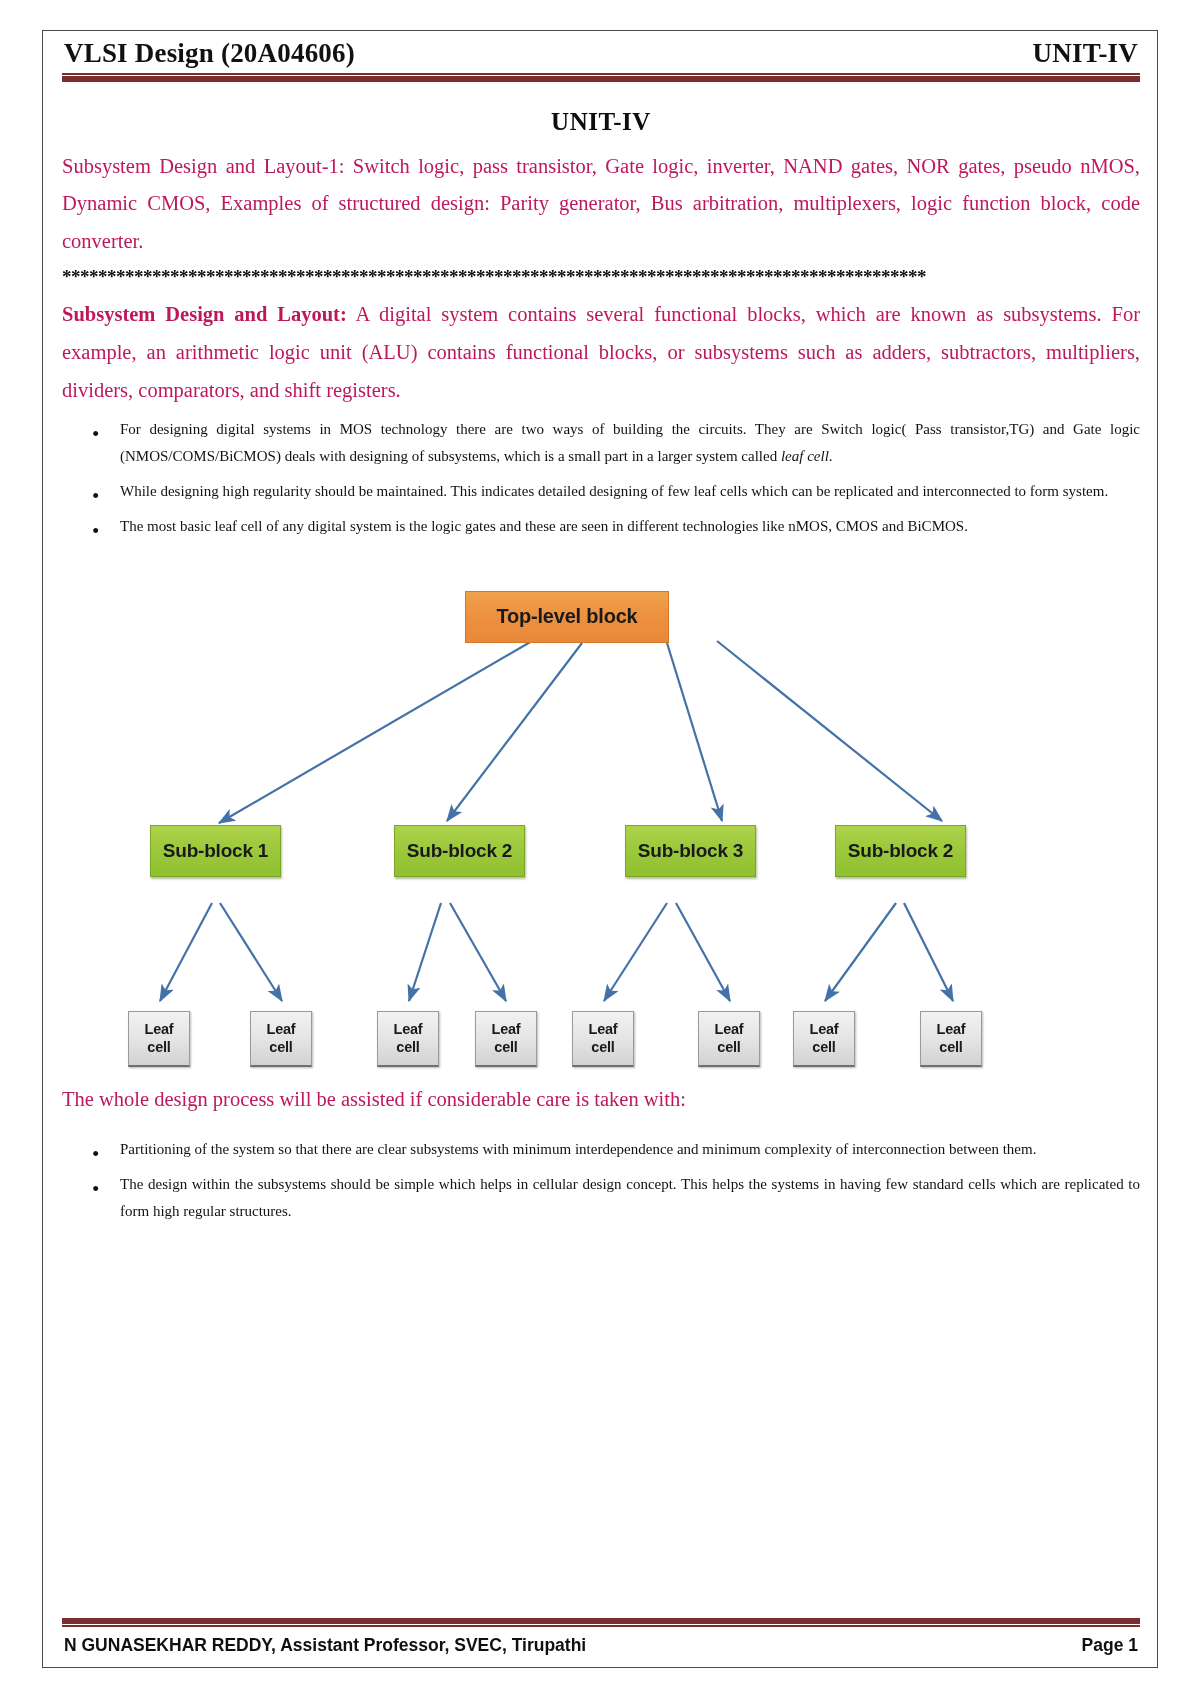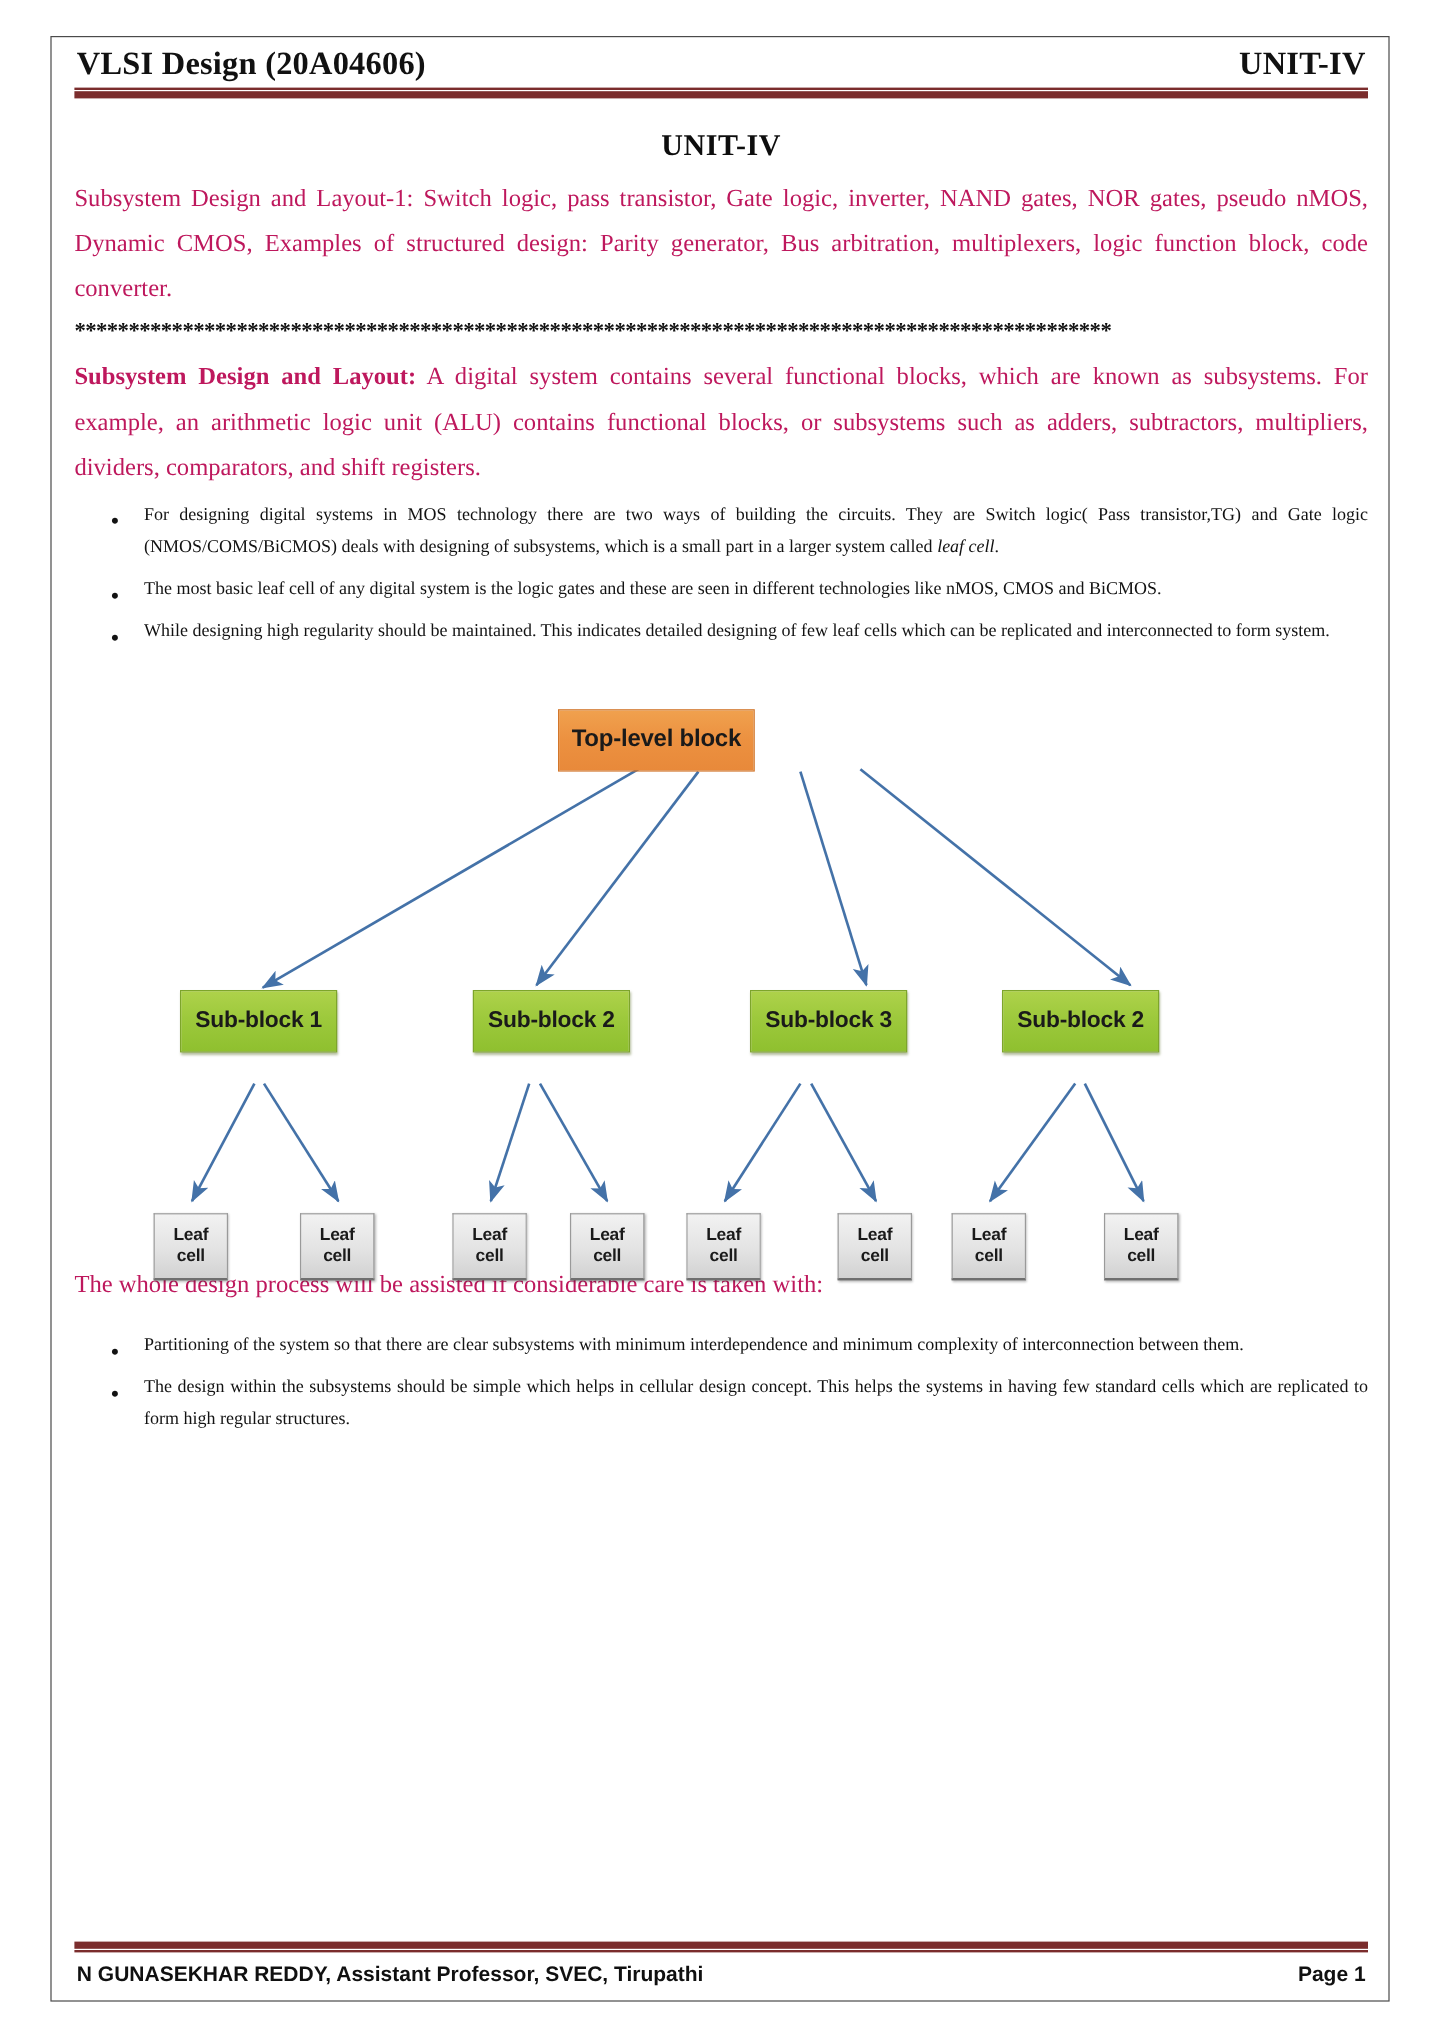--- a/index.html
+++ b/index.html
@@ -201,22 +201,22 @@
     <p class="body">Subsystem Design and Layout-1: Switch logic, pass transistor, Gate logic, inverter, NAND gates, NOR gates, pseudo nMOS, Dynamic CMOS, Examples of structured design: Parity generator, Bus arbitration, multiplexers, logic function block, code converter.</p>
 
     <div class="stars">************************************************************************************************</div>
 
     <p class="body loose">
       <b class="bold">Subsystem Design and Layout:</b><span> A digital system contains several functional blocks, which are known as subsystems.  For example, an arithmetic logic unit (ALU) contains functional blocks, or subsystems such as adders, subtractors, multipliers, dividers, comparators, and shift registers.</span>
     </p>
 
     <ul class="bullets">
       <li><span>For designing digital systems in MOS technology there are two ways of building the circuits. They are Switch logic( Pass transistor,TG) and Gate logic (NMOS/COMS/BiCMOS) deals with designing of subsystems, which is a small part in a larger system called </span><em class="lc">leaf cell</em><span>.</span></li>
+      <li><span>While designing high regularity should be maintained. This indicates detailed designing of few leaf cells which can be replicated and interconnected to form system.</span></li>
       <li><span>The most basic leaf cell of any digital system is the logic gates and these are seen in different technologies like nMOS, CMOS and BiCMOS.</span></li>
-      <li><span>While designing high regularity should be maintained. This indicates detailed designing of few leaf cells which can be replicated and interconnected to form system.</span></li>
     </ul>
 
     <div class="diagram">
       <svg viewBox="0 0 1078 492">
         <defs>
           <marker id="ah" markerWidth="9" markerHeight="9" refX="7.4" refY="3.1" orient="auto" markerUnits="strokeWidth">
             <path d="M0,0 L8,3.1 L0,6.2 L1.9,3.1 z" fill="#4472a8"></path>
           </marker>
         </defs>
         <g stroke="#4472a8" stroke-width="2.2" fill="none" marker-end="url(#ah)">
@@ -233,21 +233,21 @@
           <path d="M388,350 L 444,448"></path>
 
           <path d="M605,350 L 542,448"></path>
           <path d="M614,350 L 668,448"></path>
 
           <path d="M834,350 L 763,448"></path>
           <path d="M842,350 L 891,448"></path>
         </g>
       </svg>
 
-      <div class="node node-top" style="left:403px; top:38px; width:164px; height:52px;">Top-level block</div>
+      <div class="node node-top" style="left:403px; top:38px; width:204px; height:52px;">Top-level block</div>
 
       <div class="node node-sub" style="left:88px; top:272px; width:131px; height:52px;">Sub-block 1</div>
       <div class="node node-sub" style="left:332px; top:272px; width:131px; height:52px;">Sub-block 2</div>
       <div class="node node-sub" style="left:563px; top:272px; width:131px; height:52px;">Sub-block 3</div>
       <div class="node node-sub" style="left:773px; top:272px; width:131px; height:52px;">Sub-block 2</div>
 
       <div class="node node-leaf" style="left:66px; top:458px; width:62px; height:56px;">
         <span>Leaf<br>cell</span>
       </div>
       <div class="node node-leaf" style="left:188px; top:458px; width:62px; height:56px;">
@@ -266,21 +266,21 @@
         <span>Leaf<br>cell</span>
       </div>
       <div class="node node-leaf" style="left:731px; top:458px; width:62px; height:56px;">
         <span>Leaf<br>cell</span>
       </div>
       <div class="node node-leaf" style="left:858px; top:458px; width:62px; height:56px;">
         <span>Leaf<br>cell</span>
       </div>
     </div>
 
-    <p class="body" style="margin-top:8px;">The whole design process will be assisted if considerable care is taken with:</p>
+    <p class="body" style="margin-top:36px;">The whole design process will be assisted if considerable care is taken with:</p>
 
     <ul class="bullets" style="margin-top:18px;">
       <li><span>Partitioning of the system so that there are clear subsystems with minimum interdependence and minimum complexity of interconnection between them.</span></li>
       <li><span>The design within the subsystems should be simple which helps in cellular design concept. This helps the systems in having few standard cells which are replicated to form high regular structures.</span></li>
     </ul>
 
   </div>
 
   <div class="footer-wrap">
     <div class="footer-rule"></div>

